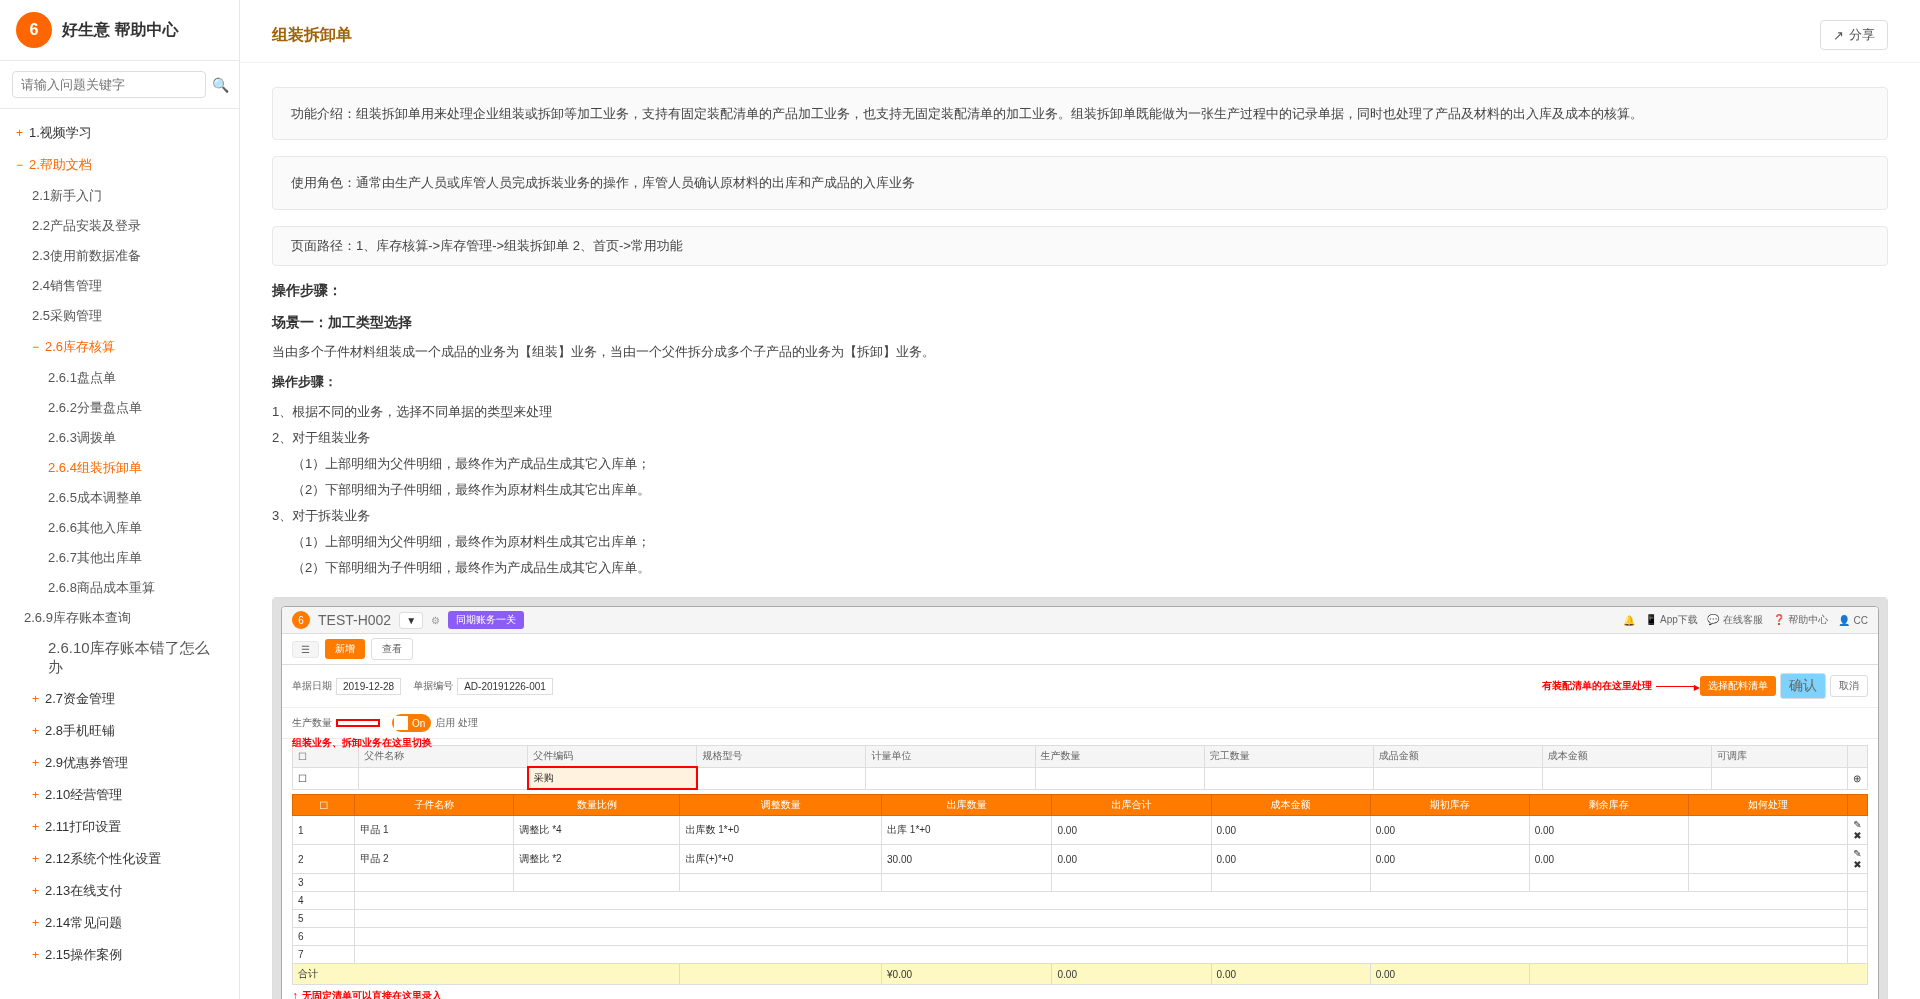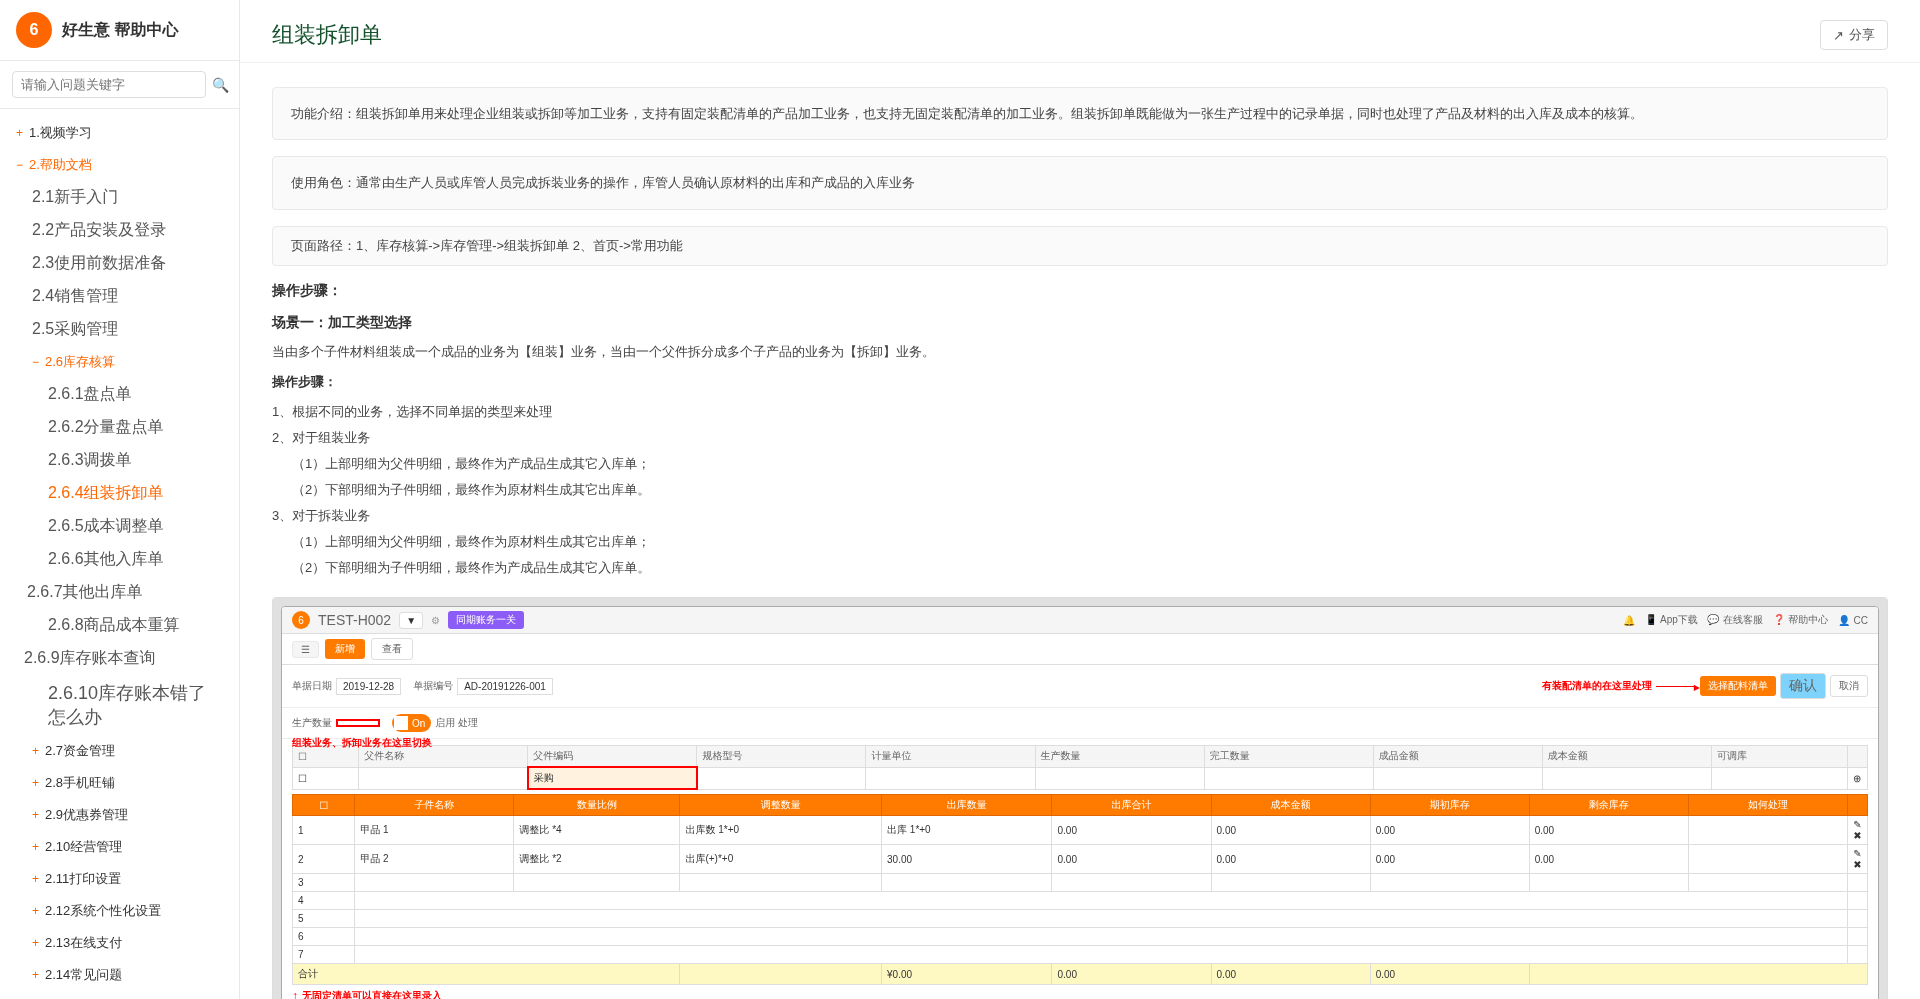--- a/index.html
+++ b/index.html
@@ -17,28 +17,28 @@
     .search-icon-btn { background: none; border: none; cursor: pointer; color: #999; font-size: 14px; }
 
     .nav-list { flex: 1; overflow-y: auto; padding: 8px 0; }
     .nav-item { padding: 0; }
     .nav-item-header { display: flex; align-items: center; padding: 7px 16px; cursor: pointer; color: #333; font-size: 13px; gap: 6px; }
     .nav-item-header.active { color: #f60; }
     .nav-item-header .icon-plus { color: #f60; font-size: 12px; }
     .nav-item-header .icon-minus { color: #f60; font-size: 12px; }
 
     .nav-sub-list { padding-left: 0; }
-    .nav-sub-item { padding: 6px 16px 6px 32px; cursor: pointer; font-size: 16px; color: #555; display: block; }
+    .nav-sub-item { padding: 6px 16px 6px 32px; cursor: pointer; font-size: 13px; color: #555; display: block; }
     .nav-sub-item.active { color: #f60; font-weight: 500; }
 
     
     .main-content { flex: 1; overflow-y: auto; background: #fff; }
 
     .main-header { padding: 20px 32px 12px 32px; display: flex; align-items: center; justify-content: space-between; border-bottom: 1px solid #f0f0f0; }
-    .main-title { font-size: 22px; font-weight: normal; color: #14532d; }
+    .main-title { font-size: 16px; font-weight: bold; color: #a16207; }
     .share-btn { display: flex; align-items: center; gap: 5px; border: 1px solid #ddd; border-radius: 4px; padding: 5px 12px; background: #fff; cursor: pointer; font-size: 13px; color: #555; }
 
     .content-body { padding: 24px 32px; }
 
     .info-box { background: #fafafa; border: 1px solid #e8e8e8; border-radius: 4px; padding: 14px 18px; margin-bottom: 16px; font-size: 13px; line-height: 1.8; color: #444; }
 
     .breadcrumb-box { background: #fafafa; border: 1px solid #e8e8e8; border-radius: 4px; padding: 10px 18px; margin-bottom: 16px; font-size: 13px; color: #444; }
 
     .ops-section { margin-bottom: 16px; }
     .ops-title { font-weight: bold; font-size: 14px; color: #333; margin-bottom: 12px; }
@@ -93,24 +93,24 @@
             <span class="icon-minus">−</span>
             <span>2.6库存核算</span>
           </div>
           <div class="nav-sub-list">
             <a class="nav-sub-item" style="padding-left:48px;">2.6.1盘点单</a>
             <a class="nav-sub-item" style="padding-left:48px;">2.6.2分量盘点单</a>
             <a class="nav-sub-item" style="padding-left:48px;">2.6.3调拨单</a>
             <a class="nav-sub-item active" style="padding-left:48px;">2.6.4组装拆卸单</a>
             <a class="nav-sub-item" style="padding-left:48px;">2.6.5成本调整单</a>
             <a class="nav-sub-item" style="padding-left:48px;">2.6.6其他入库单</a>
-            <a class="nav-sub-item" style="padding-left:27px;">2.6.7其他出库单</a>
+            <a class="nav-sub-item" style="padding-left:48px;">2.6.7其他出库单</a>
             <a class="nav-sub-item" style="padding-left:48px;">2.6.8商品成本重算</a>
             <a class="nav-sub-item" style="padding-left:24px;">2.6.9库存账本查询</a>
-            <a class="nav-sub-item" style="padding-left:48px; font-size:18px;">2.6.10库存账本错了怎么办</a>
+            <a class="nav-sub-item" style="padding-left:48px; font-size:15px;">2.6.10库存账本错了怎么办</a>
           </div>
         </div>
 
         <div class="nav-item-header" style="padding-left:32px;">
           <span class="icon-plus">+</span>
           <span>2.7资金管理</span>
         </div>
         <div class="nav-item-header" style="padding-left:32px;">
           <span class="icon-plus">+</span>
           <span>2.8手机旺铺</span>

